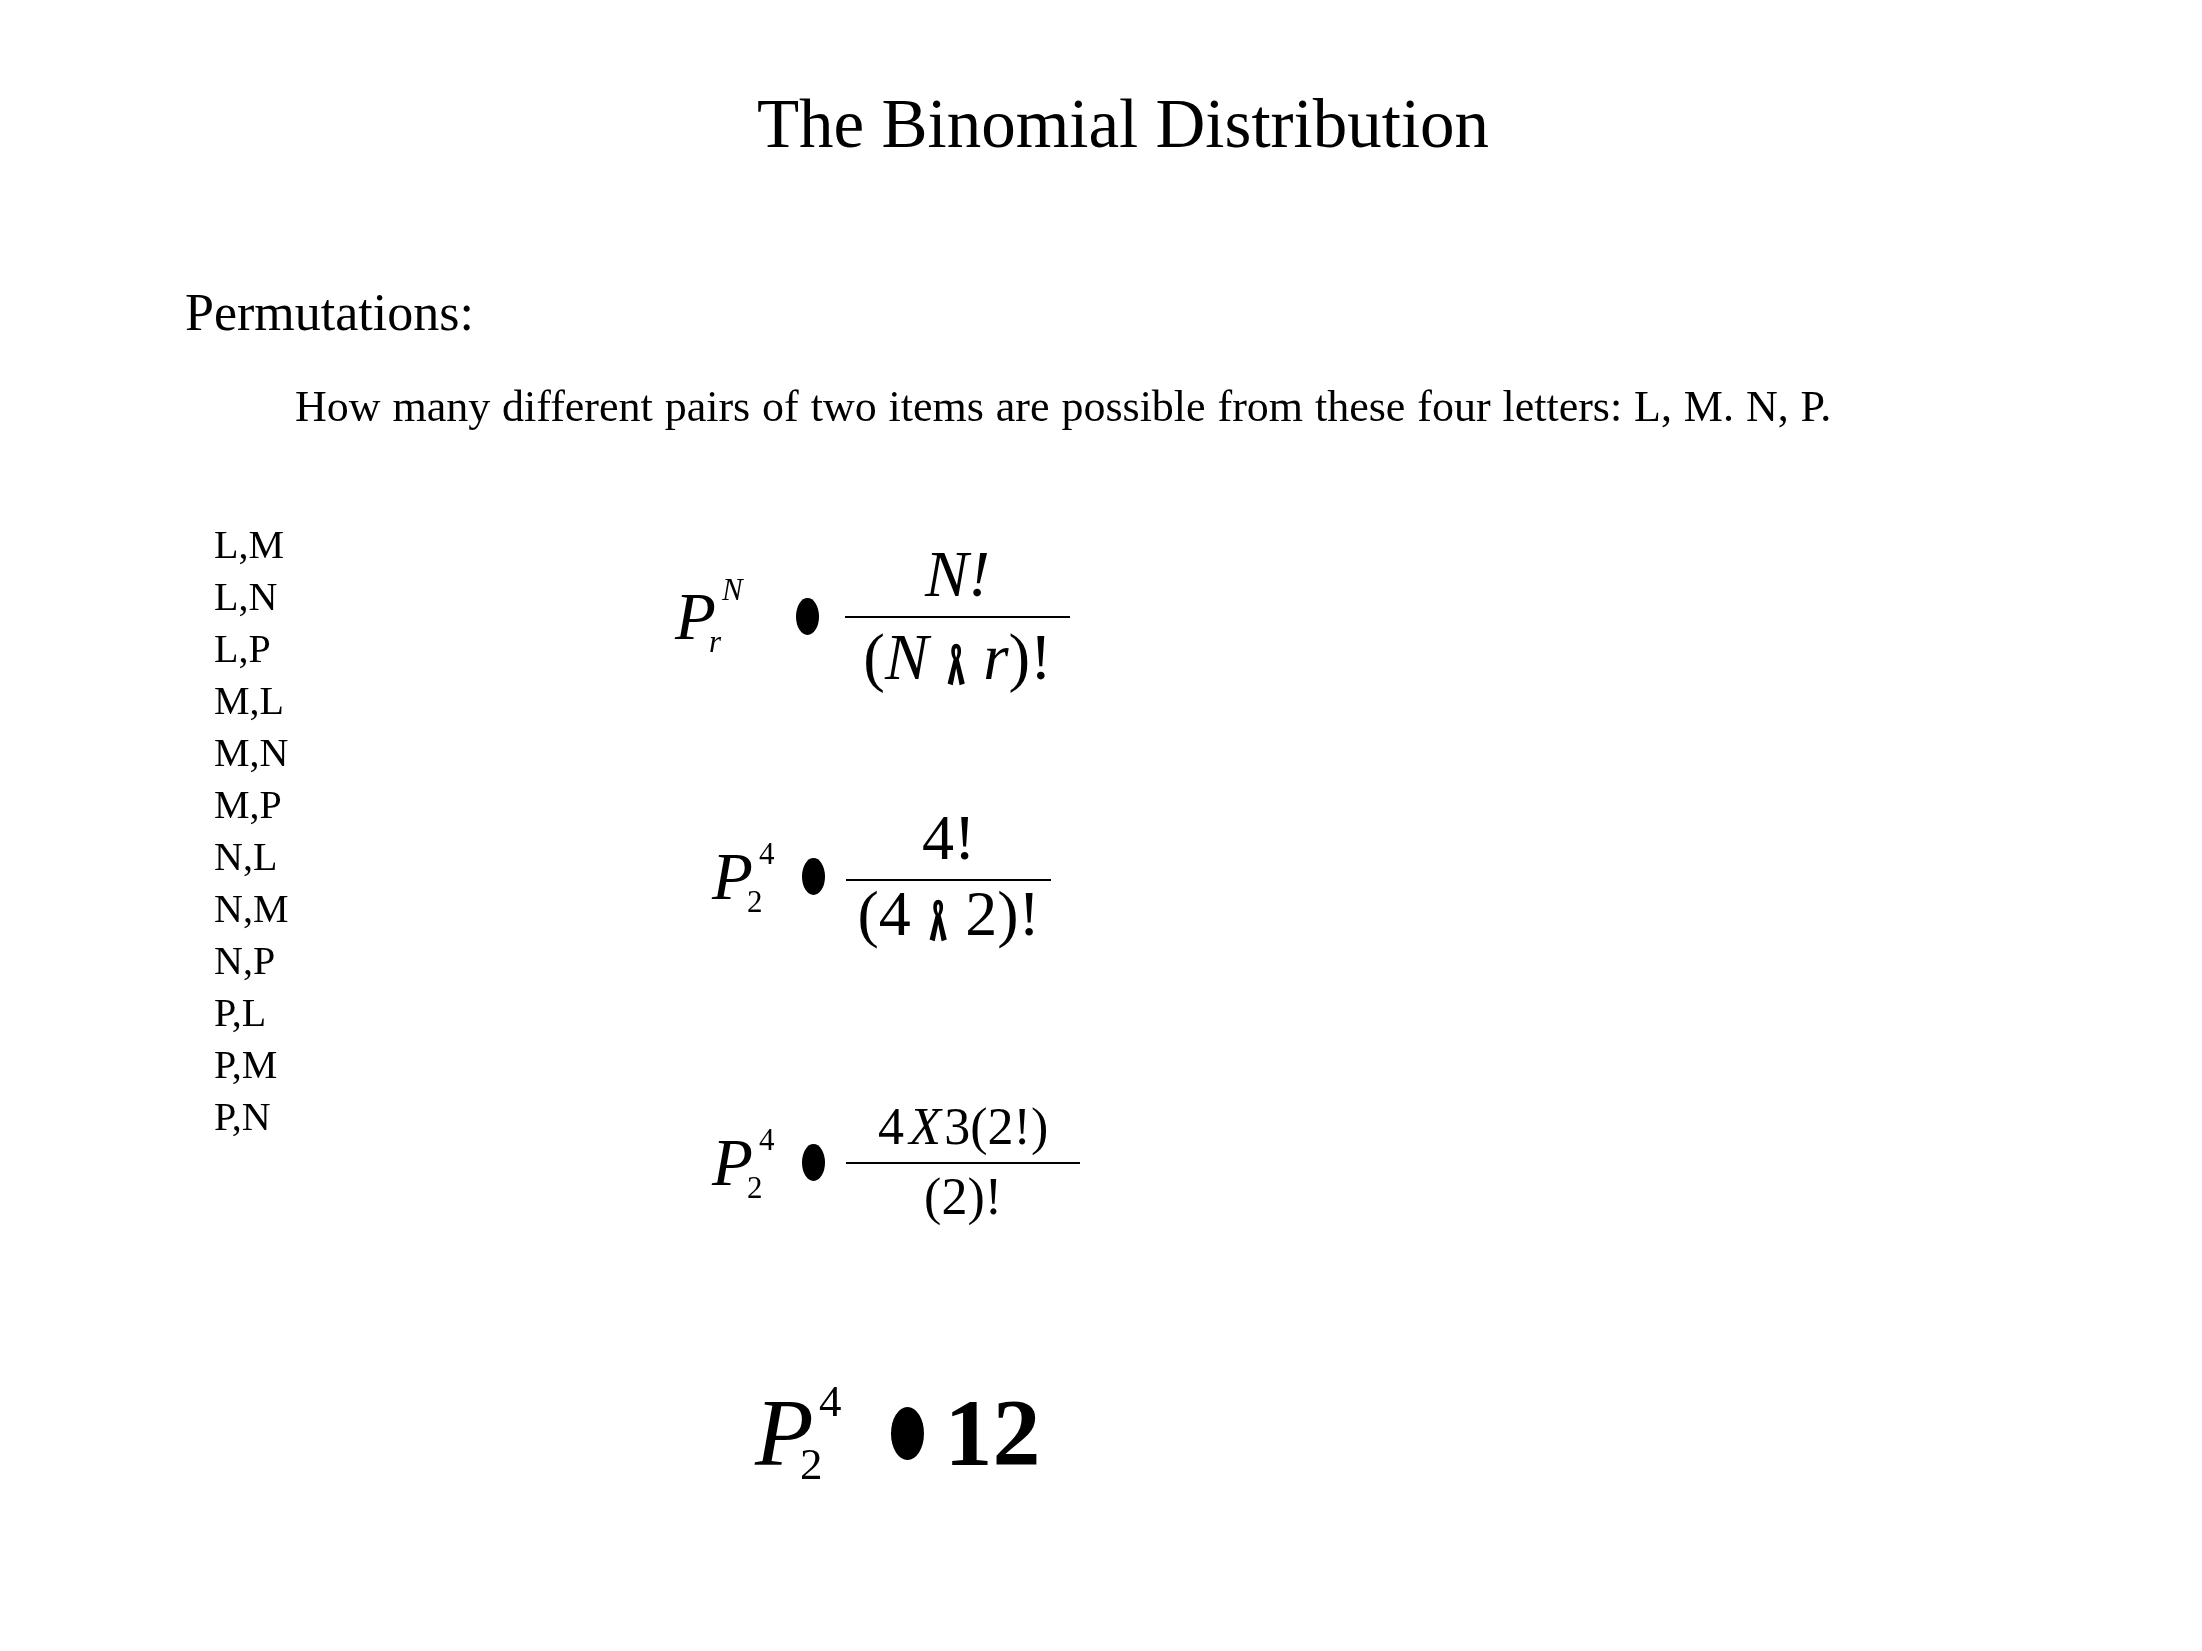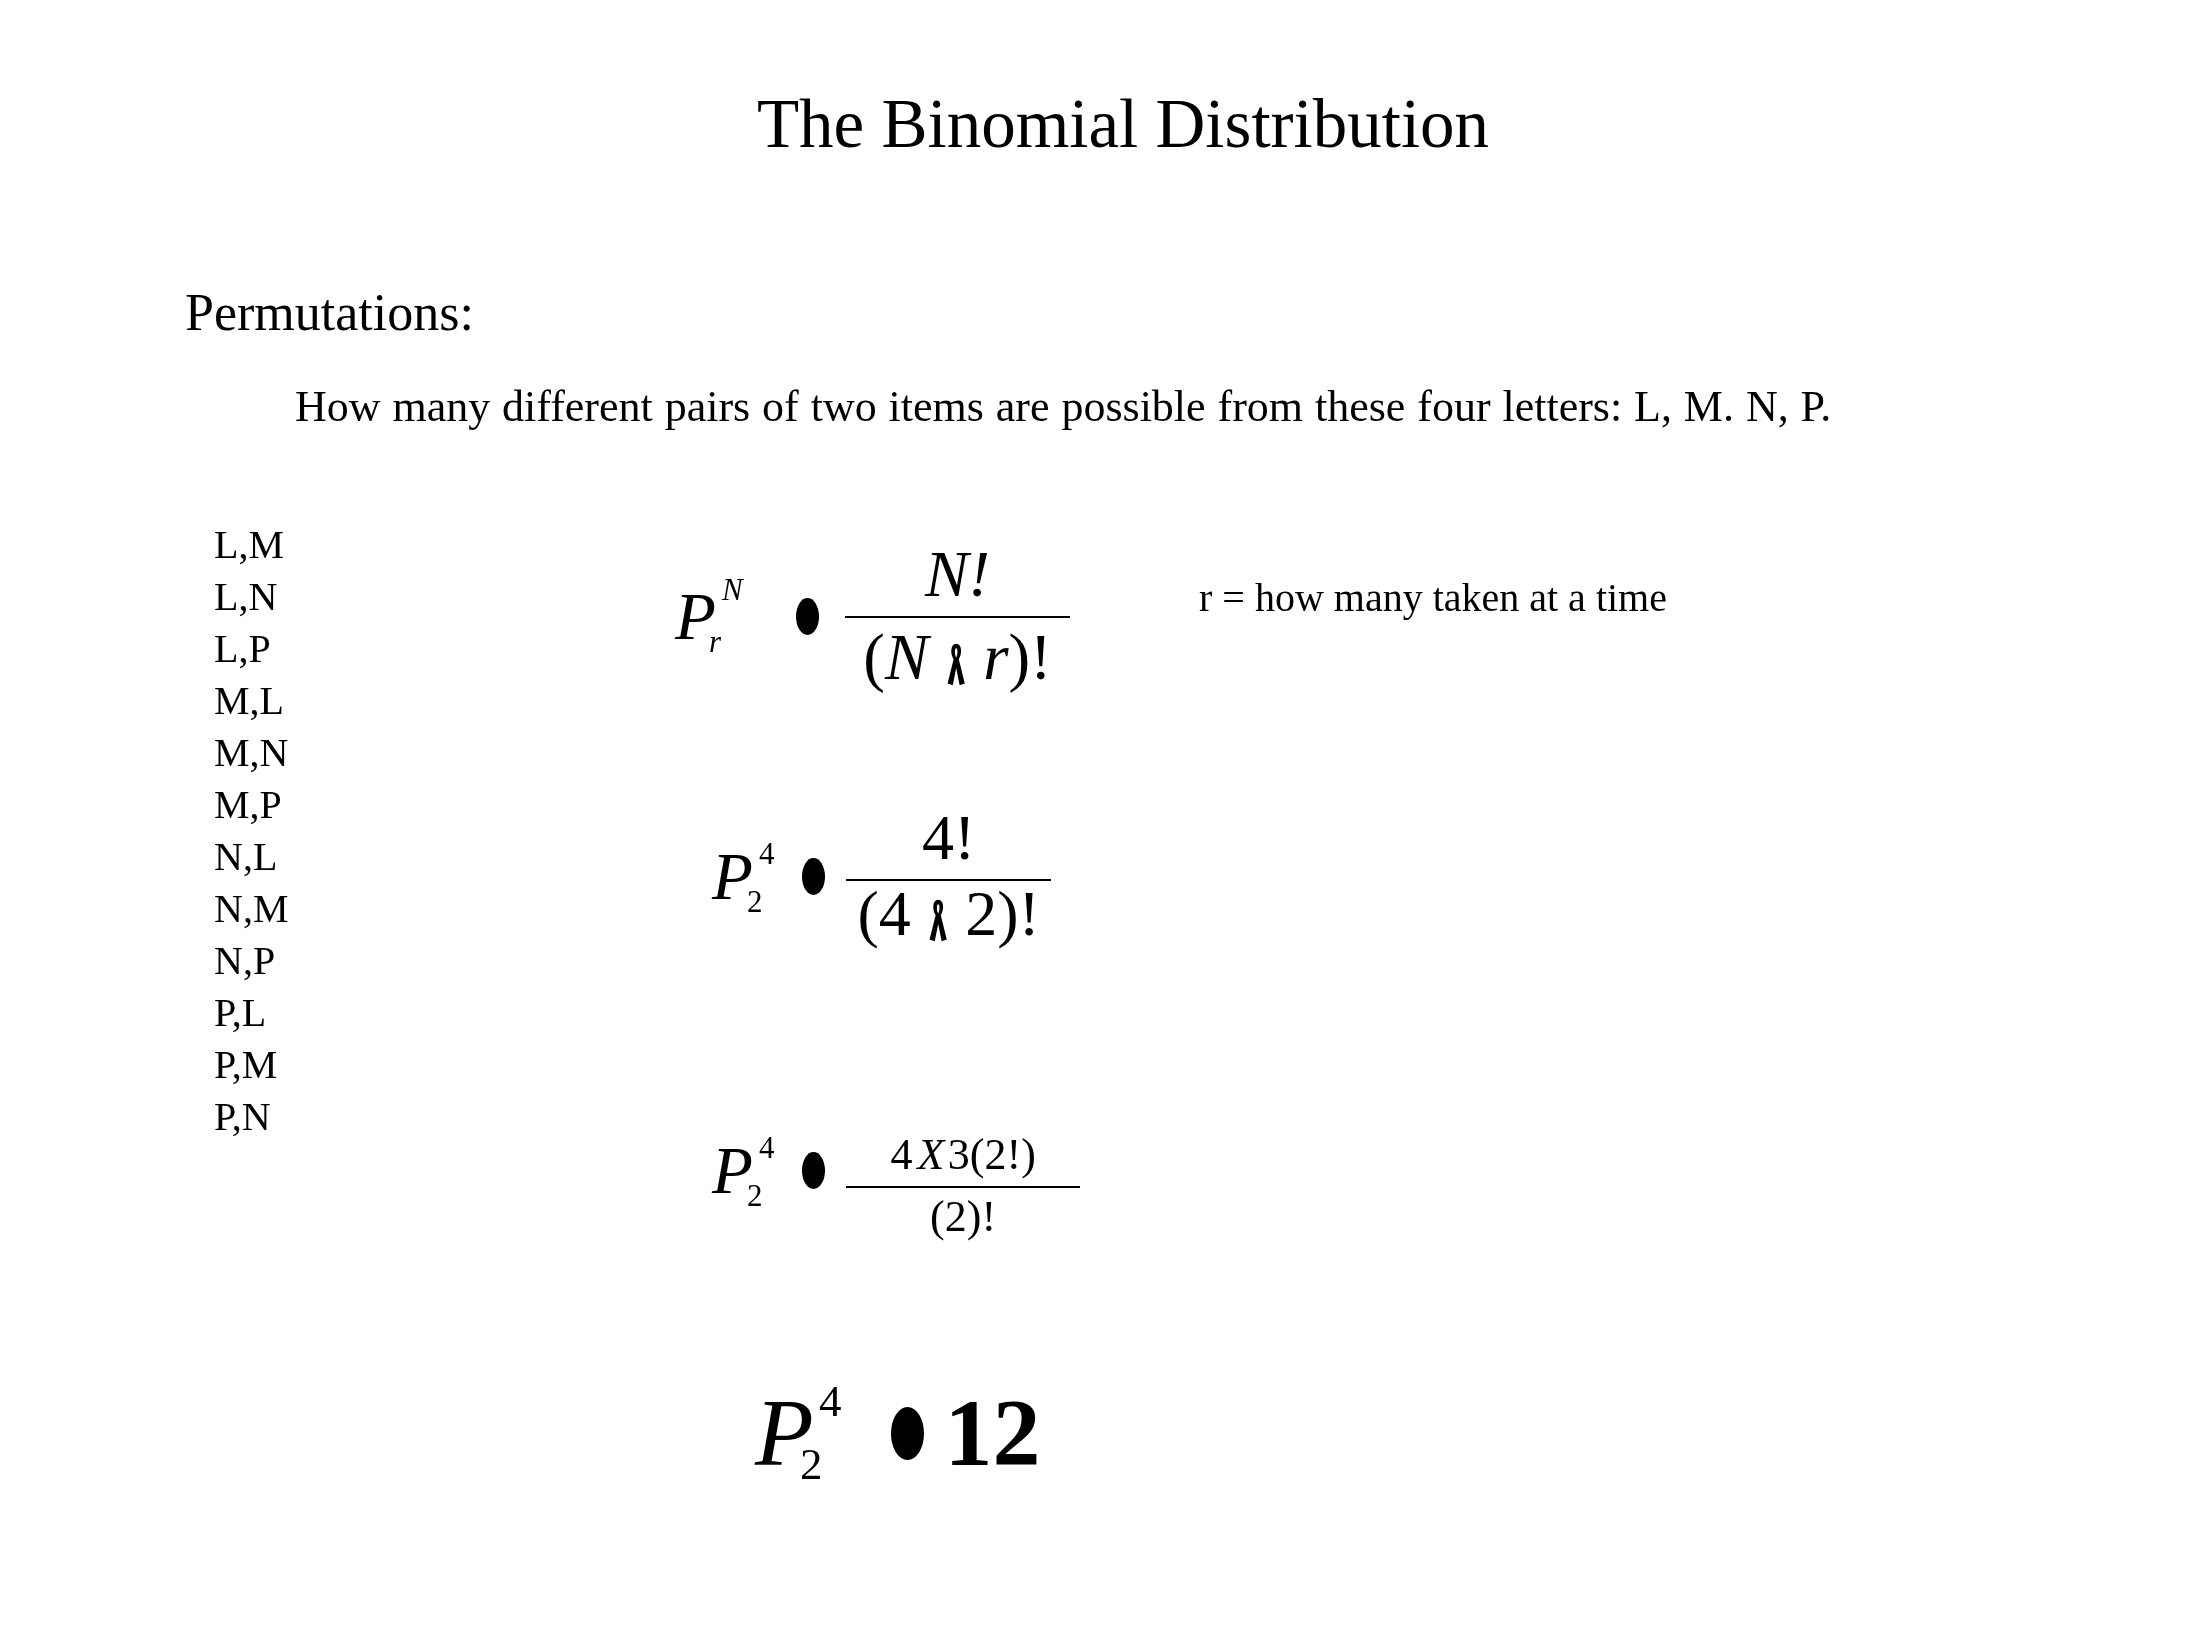--- a/index.html
+++ b/index.html
@@ -47,21 +47,21 @@
   #f2 .frac .num { margin-bottom: 8.6px; }
   #f2 .frac .den { margin-top: 1px; }
 
   
   #f3 { left: 712px; top: 1101px; }
   #f3 .perm { font-size: 67px; width: 69px; height: 77px; }
   #f3 .perm .P { position: absolute; left: 0; top: 0; }
   #f3 .perm .sup { left: 47px; top: 0px; font-size: 31px; }
   #f3 .perm .sub { left: 35px; top: 48px; font-size: 31px; }
   #f3 .eq-dot { width: 23px; height: 37px; margin-left: 20.6px; margin-right: 21.5px; }
-  #f3 .frac { font-size: 44px; width: 234px; margin-top: 32px; }
+  #f3 .frac { font-size: 52px; width: 234px; }
   #f3 .frac .num { margin-bottom: 8.6px; }
   #f3 .frac .den { margin-top: 6.9px; }
 
   
   #f4 { left: 755px; top: 1377px; }
   #f4 .perm { font-size: 96px; width: 95px; height: 112px; }
   #f4 .perm .P { position: absolute; left: 0; top: 0; }
   #f4 .perm .sup { left: 64px; top: 1.7px; font-size: 45px; }
   #f4 .perm .sub { left: 45px; top: 65px; font-size: 45px; }
   #f4 .eq-dot { width: 33px; height: 53px; margin-left: 41px; margin-right: 20.6px; }
@@ -83,21 +83,20 @@
   <div>M,P</div>
   <div>N,L</div>
   <div>N,M</div>
   <div>N,P</div>
   <div>P,L</div>
   <div>P,M</div>
   <div>P,N</div>
 </div>
 
 <div id="legend" class="abs">
-  <div>r = how many taken at a time</div>
 </div>
 
 <div id="f1" class="formula">
   <span class="perm">
     <span class="P">P</span>
     <span class="sup it">N</span>
     <span class="sub it">r</span>
   </span>
   <span class="eq-dot"></span>
   <span class="frac">

